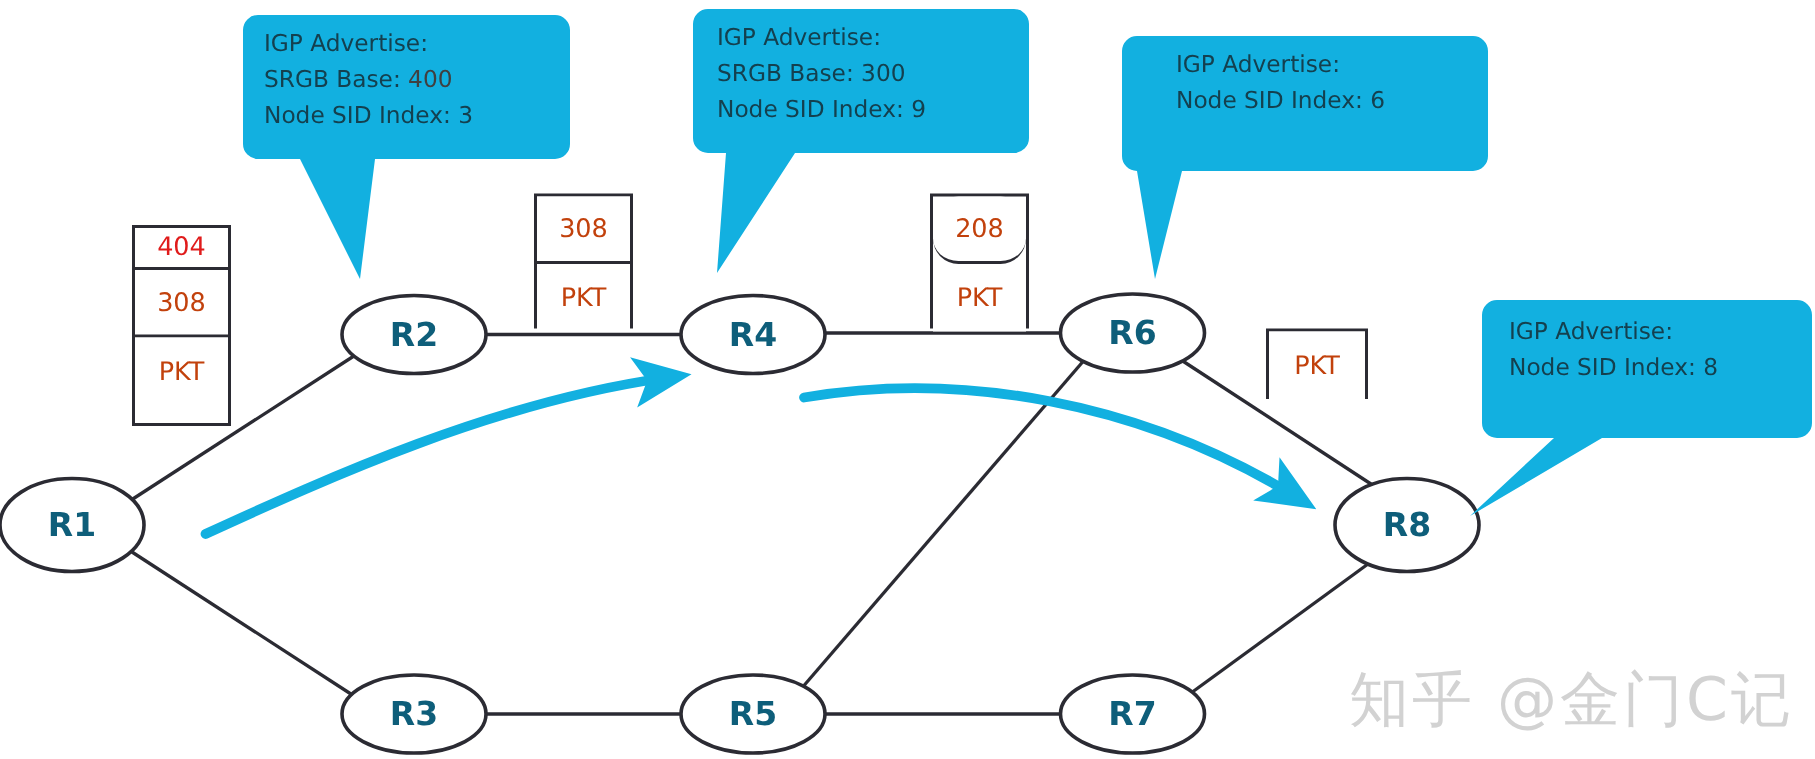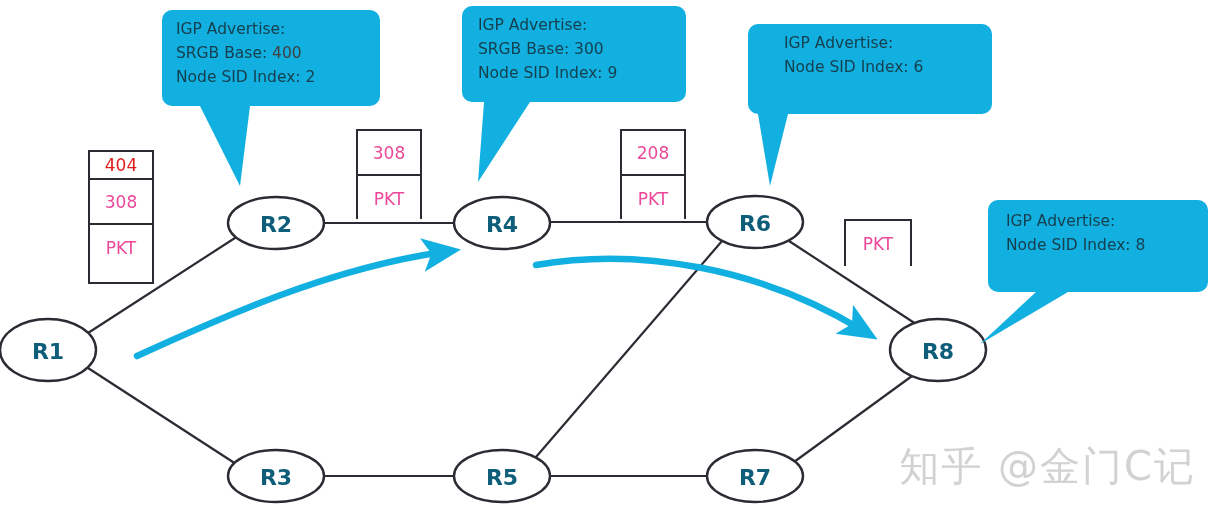--- a/index.html
+++ b/index.html
@@ -47,21 +47,21 @@
   }
   .stack {
     position: absolute;
     border: 2px solid #2b2b33;
     background: #ffffff;
     box-sizing: border-box;
   }
   .stack-cell {
     font-family: "DejaVu Sans", sans-serif;
     font-size: 17px;
-    color: #ec4899;
+    color: #c2410c;
     text-align: center;
     display: flex;
     align-items: center;
     justify-content: center;
     box-sizing: border-box;
     border-bottom: 2px solid #2b2b33;
     background: #ffffff;
   }
   .stack-cell:last-child {
     border-bottom: none;
@@ -151,21 +151,21 @@
       <path d="M172,10 h198 a10,10 0 0 1 10,10 v76 a10,10 0 0 1 -10,10 h-120 l-10,80 l-40,-80 h-28 a10,10 0 0 1 -10,-10 v-76 a10,10 0 0 1 10,-10 z"></path>
       <path d="M472,6 h204 a10,10 0 0 1 10,10 v76 a10,10 0 0 1 -10,10 h-146 l-52,80 l6,-80 h-12 a10,10 0 0 1 -10,-10 v-76 a10,10 0 0 1 10,-10 z"></path>
       <path d="M778,24 h204 a10,10 0 0 1 10,10 v70 a10,10 0 0 1 -10,10 h-194 l-18,72 l-12,-72 h-0 a10,10 0 0 1 -10,-10 v-70 a10,10 0 0 1 10,-10 z"></path>
       <path d="M998,200 h200 a10,10 0 0 1 10,10 v72 a10,10 0 0 1 -10,10 h-130 l-88,52 l56,-52 h-38 a10,10 0 0 1 -10,-10 v-72 a10,10 0 0 1 10,-10 z"></path>
     </g>
   </svg>
 
   <div class="callout-text" style="left:176px; top:17px;">
     <div>IGP Advertise:</div>
     <div><span>SRGB Base: </span><span class="hl">400</span></div>
-    <div>Node SID Index: 2</div>
+    <div>Node SID Index: 3</div>
   </div>
 
   <div class="callout-text" style="left:478px; top:13px;">
     <div>IGP Advertise:</div>
     <div><span>SRGB Base: </span><span>300</span></div>
     <div>Node SID Index: 9</div>
   </div>
 
   <div class="callout-text" style="left:784px; top:31px;">
     <div>IGP Advertise:</div>
@@ -182,21 +182,21 @@
     <div class="stack-cell" style="height:45px;">308</div>
     <div class="stack-cell" style="height:45px;">PKT</div>
   </div>
 
   <div class="stack" style="left:356px; top:129px; width:66px; height:90px;">
     <div class="stack-cell" style="height:45px;">308</div>
     <div class="stack-cell" style="height:45px;">PKT</div>
   </div>
 
   <div class="stack" style="left:620px; top:129px; width:66px; height:90px;">
-    <div class="stack-cell" style="height:45px;">208</div>
+    <div class="stack-cell" style="height:45px;border-radius:17px;">208</div>
     <div class="stack-cell" style="height:45px;">PKT</div>
   </div>
 
   <div class="stack" style="left:844px; top:219px; width:68px; height:47px;">
     <div class="stack-cell" style="height:45px;">PKT</div>
   </div>
 
   <div class="watermark">知乎 @金门C记</div>
 
 </div>

